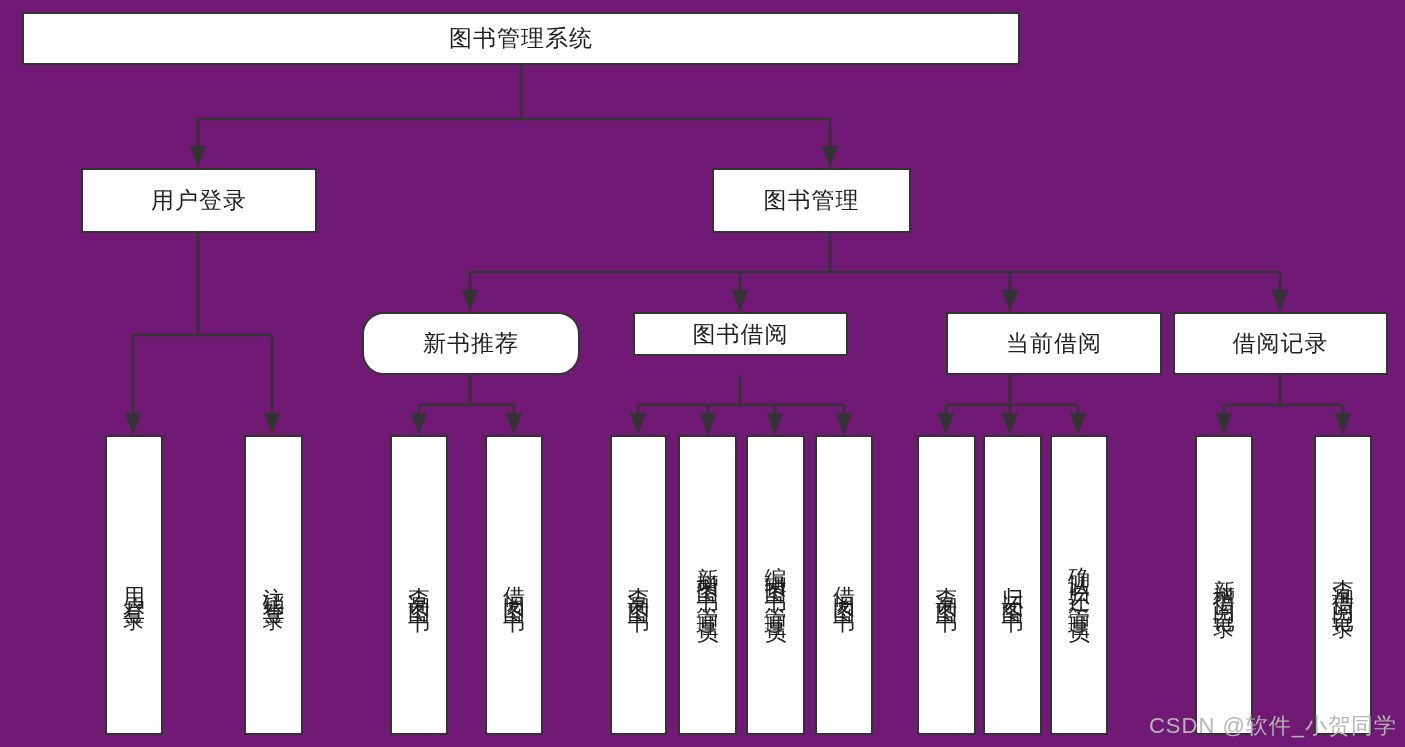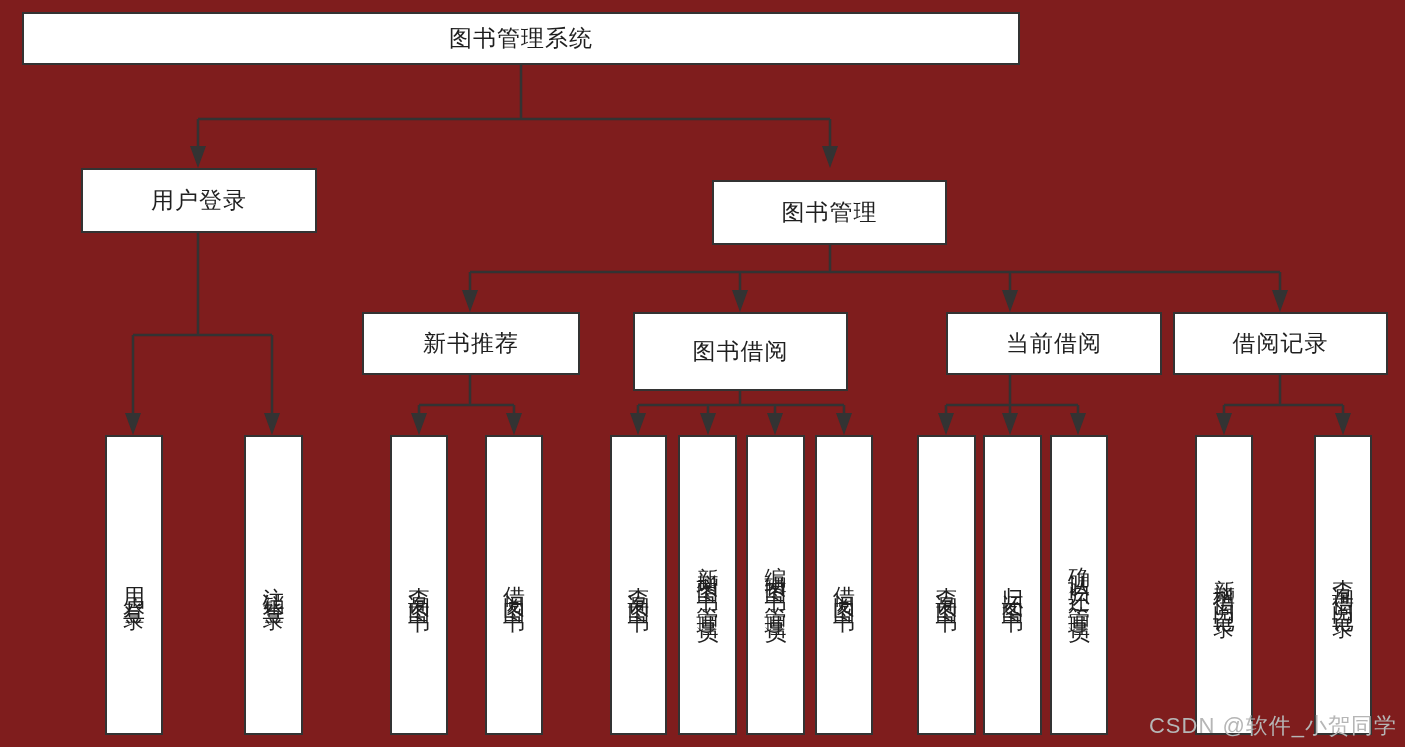--- a/index.html
+++ b/index.html
@@ -4,21 +4,21 @@
 <style>
   html, body {
     margin: 0;
     padding: 0;
     background: #ffffff;
   }
   .stage {
     position: relative;
     width: 1405px;
     height: 747px;
-    background: #7f1d1d;
+    background: #701a75;
     font-family: "Liberation Sans", "DejaVu Sans", sans-serif;
     color: #1f1f1f;
     overflow: hidden;
   }
   .wires {
     position: absolute;
     left: 0;
     top: 0;
     width: 1405px;
     height: 747px;
@@ -42,24 +42,24 @@
     writing-mode: vertical-rl;
     text-orientation: mixed;
     font-size: 22px;
     letter-spacing: 8px;
     line-height: 1;
   }
   
   #n-root      { left: 22px;  top: 12px;  width: 998px; height: 53px; }
   
   #n-login     { left: 81px;  top: 168px; width: 236px; height: 65px; }
-  #n-manage    { left: 712px; top: 180px; width: 235px; height: 65px; }
-  
-  #n-recommend { left: 362px;  top: 312px; width: 218px; height: 63px; }
-  #n-borrow    { left: 633px;  top: 312px; width: 215px; height: 79px; }
+  #n-manage    { left: 712px; top: 168px; width: 199px; height: 65px; }
+  
+  #n-recommend { left: 362px;  top: 312px; width: 218px; height: 63px; border-radius: 22px; }
+  #n-borrow    { left: 633px;  top: 312px; width: 215px; height: 44px; }
   #n-current   { left: 902px;  top: 312px; width: 216px; height: 63px; margin-left: 44px; }
   #n-record    { left: 1173px; top: 312px; width: 215px; height: 63px; }
   
   .vcol { top: 435px; width: 58px; height: 300px; }
   #c-login-1   { left: 105px; }
   #c-login-2   { left: 244px; width: 59px; }
   #c-rec-1     { left: 390px; }
   #c-rec-2     { left: 485px; }
   #c-bor-1     { left: 610px; width: 57px; }
   #c-bor-2     { left: 678px; width: 59px; }

